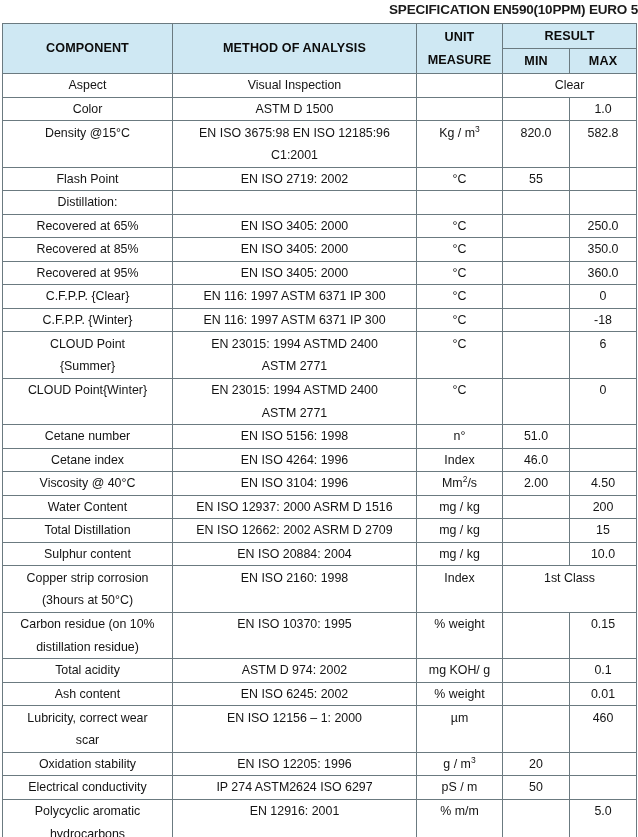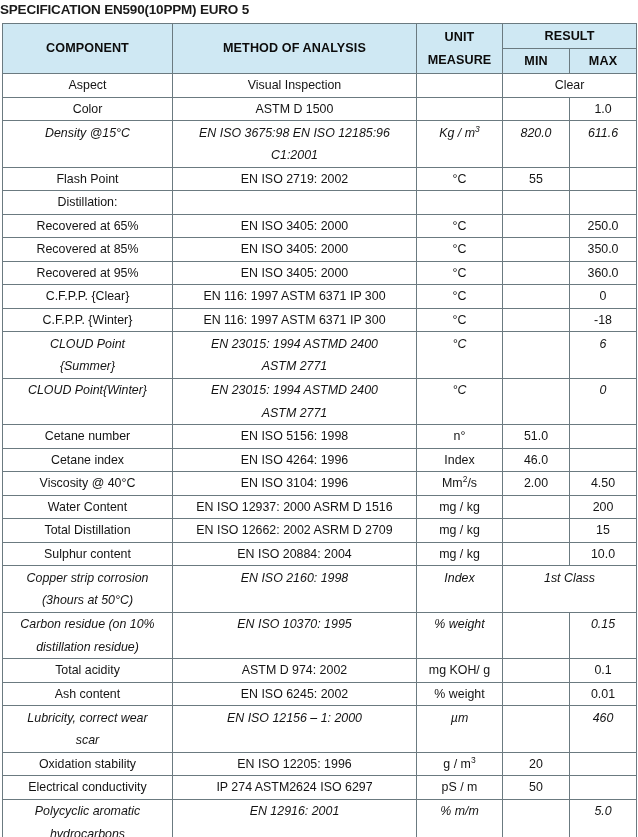--- a/index.html
+++ b/index.html
@@ -14,21 +14,21 @@
     color: #111111;
     overflow: hidden;
   }
   #doc {
     width: 638px;
     height: 837px;
     position: relative;
     box-sizing: border-box;
   }
   #doc-title {
-    text-align: left;
+    text-align: right;
     font-weight: bold;
     font-size: 13.5px;
     letter-spacing: -0.2px;
     line-height: 20px;
     height: 20px;
     padding: 0;
     margin: 0 0 3px 0;
     color: #1a1a1a;
   }
   table.spec {
@@ -60,21 +60,21 @@
     font-weight: bold;
     font-size: 12.6px;
     letter-spacing: 0.1px;
     color: #0c0c0c;
   }
   th.th-component, th.th-method, th.th-unit { height: 50px; }
   th.th-result { height: 23px; }
   th.th-min, th.th-max { height: 18px; }
 
   td.r1 { height: 23px; }
-  td.r2 { height: 46px; line-height: 22.5px; font-style: italic; }
+  td.r2 { height: 46px; line-height: 22.5px; }
   td.r2.top { vertical-align: top; padding-top: 0.5px; }
 
   td.left  { text-align: left; padding-left: 7px; margin-left: 27px; }
   td.center{ text-align: center; }
 
   .two-line { display: block; }
   sup { font-size: 8.5px; vertical-align: super; line-height: 0; }
 </style>
 </head>
 <body>
@@ -121,21 +121,21 @@
           <td class="r1 center">1.0</td>
         </tr>
         <tr>
           <td class="r2 top center">Density @15°C</td>
           <td class="r2 top center">
             <span class="two-line">EN ISO 3675:98 EN ISO 12185:96</span>
             <span class="two-line">C1:2001</span>
           </td>
           <td class="r2 top center">Kg / m<sup>3</sup></td>
           <td class="r2 top center">820.0</td>
-          <td class="r2 top center">611.6</td>
+          <td class="r2 top center">582.8</td>
         </tr>
         <tr>
           <td class="r1 center">Flash Point</td>
           <td class="r1 center">EN ISO 2719: 2002</td>
           <td class="r1 center">°C</td>
           <td class="r1 center">55</td>
           <td class="r1 center"></td>
         </tr>
         <tr>
           <td class="r1 center">Distillation:</td>

